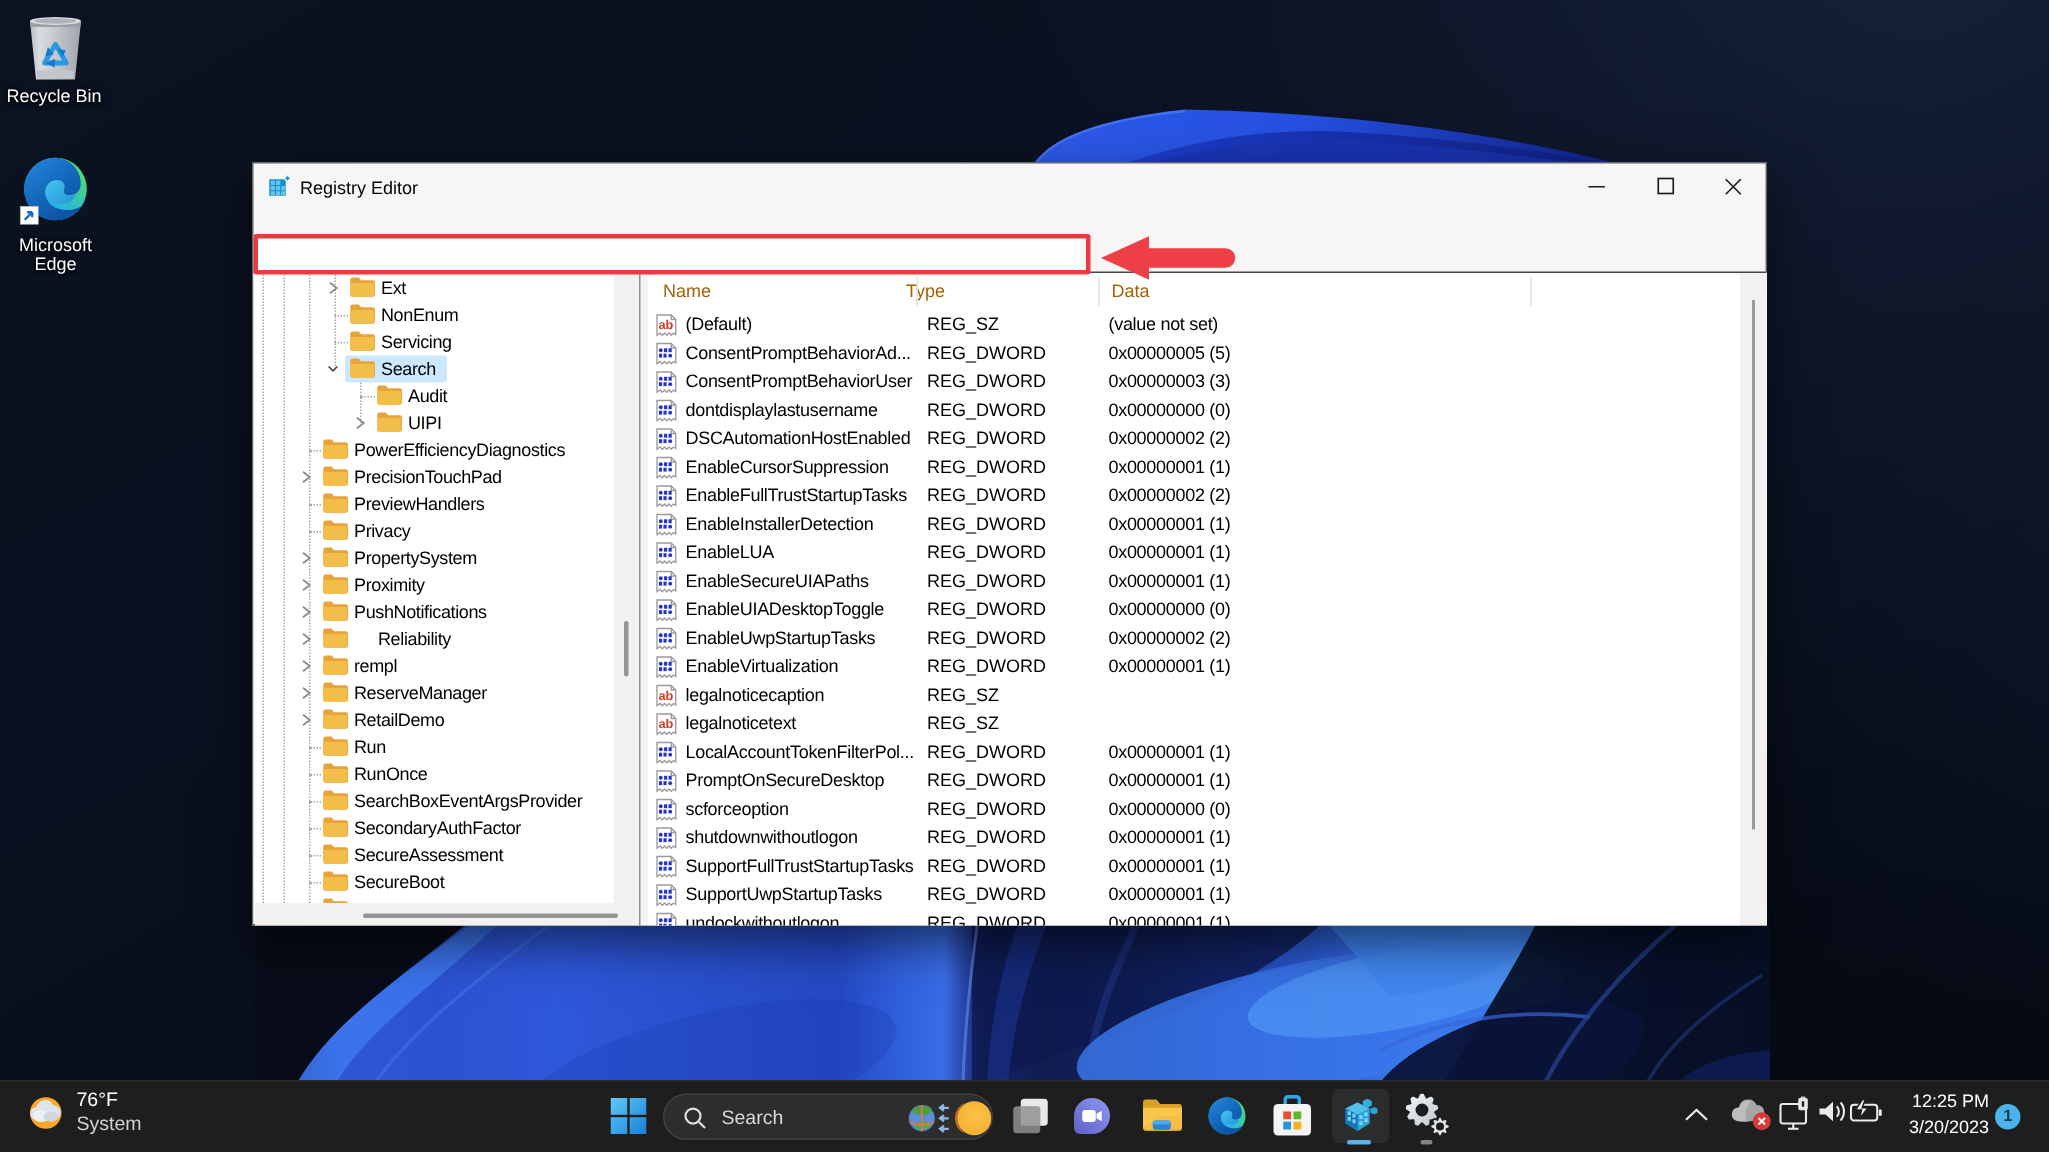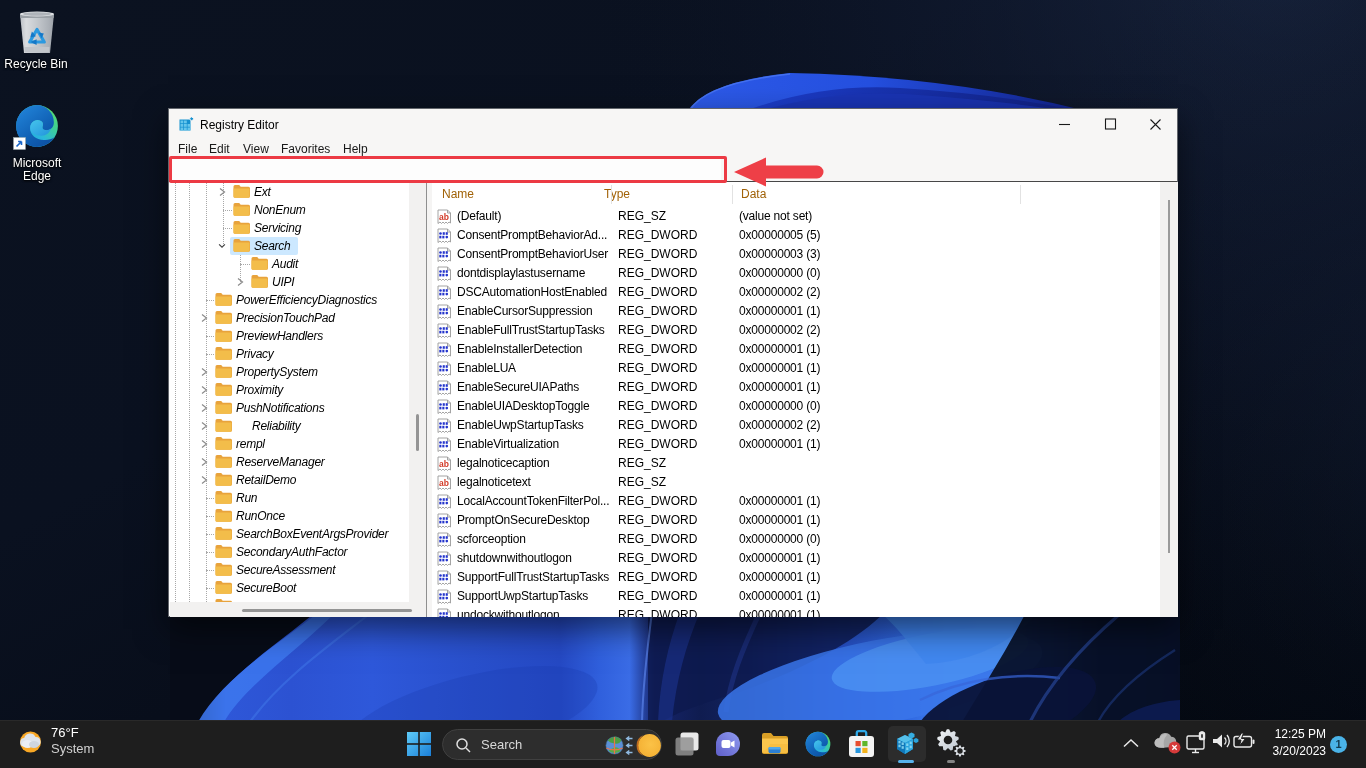--- a/index.html
+++ b/index.html
@@ -12,21 +12,21 @@
   #win{position:absolute;left:168px;top:108px;width:1010px;height:509px;
     background:#f7f6f5;border:1px solid #63666c;box-sizing:border-box;
     box-shadow:0 12px 30px rgba(0,0,0,0.55);}
   #menu{position:absolute;left:0;top:31px;width:100%;height:17px;font-size:12px;color:#191919;}
   .mi{position:absolute;top:2px;}
   #paneline{position:absolute;left:0;top:72px;width:100%;height:1px;background:#474747;}
   #panes{position:absolute;left:0;top:73px;width:1008px;height:434px;background:#fff;}
   
   #tree{position:absolute;left:1px;top:74px;width:239px;height:419px;overflow:hidden;
         font-size:12px;color:#000;background:#fff;}
-  .trow{position:absolute;height:18px;line-height:18px;white-space:nowrap;letter-spacing:-0.25px;font-style:italic;}
+  .trow{position:absolute;height:18px;line-height:18px;white-space:nowrap;letter-spacing:-0.25px;}
   .guide{position:absolute;width:0;border-left:1px dotted #a8a8a8;}
   .stub{position:absolute;height:0;border-top:1px dotted #a8a8a8;}
   .chev{position:absolute;width:10px;height:18px;}
   #vsb1{position:absolute;left:240px;top:74px;width:17px;height:419px;background:#f2f1f0;}
   #vsb1 .thumb{position:absolute;left:7px;top:231px;width:3px;height:37px;background:#949494;border-radius:2px;}
   #hsb1{position:absolute;left:1px;top:493px;width:256px;height:15px;background:#f2f1f0;}
   #hsb1 .thumb{position:absolute;left:72px;top:7px;width:170px;height:3px;background:#949494;border-radius:2px;}
   #split{position:absolute;left:257px;top:73px;width:5px;height:435px;background:#f5f4f3;
      border-left:1px solid #8f8f8f;border-right:1px solid #8f8f8f;box-sizing:content-box;}
   
@@ -211,27 +211,20 @@
  </g>
  <rect x="11.1" y="0.3" width="3.1" height="3.1" fill="#1691d0" stroke="#f7f6f5" stroke-width="0.9" transform="rotate(45 12.65 1.85)"></rect>
 </svg>
 <div class="abs" style="left:31px;top:9px;font-size:12px;">Registry Editor</div>
 <svg class="abs" style="left:884px;top:0px" width="124" height="31" viewBox="0 0 124 31">
  <path d="M6,15.5 l11,0" stroke="#1a1a1a" stroke-width="1.1" fill="none"></path>
  <rect x="52.5" y="10" width="10" height="10" stroke="#1a1a1a" stroke-width="1.1" fill="none"></rect>
  <path d="M97.5,10.5 l10,10 m0,-10 l-10,10" stroke="#1a1a1a" stroke-width="1.1" fill="none"></path>
 </svg>
 
-<div id="menu">
-<div class="mi" style="left:9px">File</div>
-<div class="mi" style="left:40px">Edit</div>
-<div class="mi" style="left:74px">View</div>
-<div class="mi" style="left:112px">Favorites</div>
-<div class="mi" style="left:174px">Help</div>
-</div>
 <div id="paneline"></div>
 <div id="panes"></div>
 <div id="tree">
 <div class="guide" style="left:5px;top:0;height:419px"></div>
 <div class="guide" style="left:19px;top:0;height:419px"></div>
 <div class="guide" style="left:36px;top:0;height:419px"></div>
 <div class="guide" style="left:53px;top:0;height:63px"></div>
 <div class="guide" style="left:70px;top:72px;height:27px"></div>
 <svg class="chev" style="left:47px;top:0px" width="10" height="18" viewBox="0 0 10 18">
         <path d="M3,5.5 L7.5,9 L3,12.5" stroke="#8c8c8c" stroke-width="1.2" fill="none"></path>

